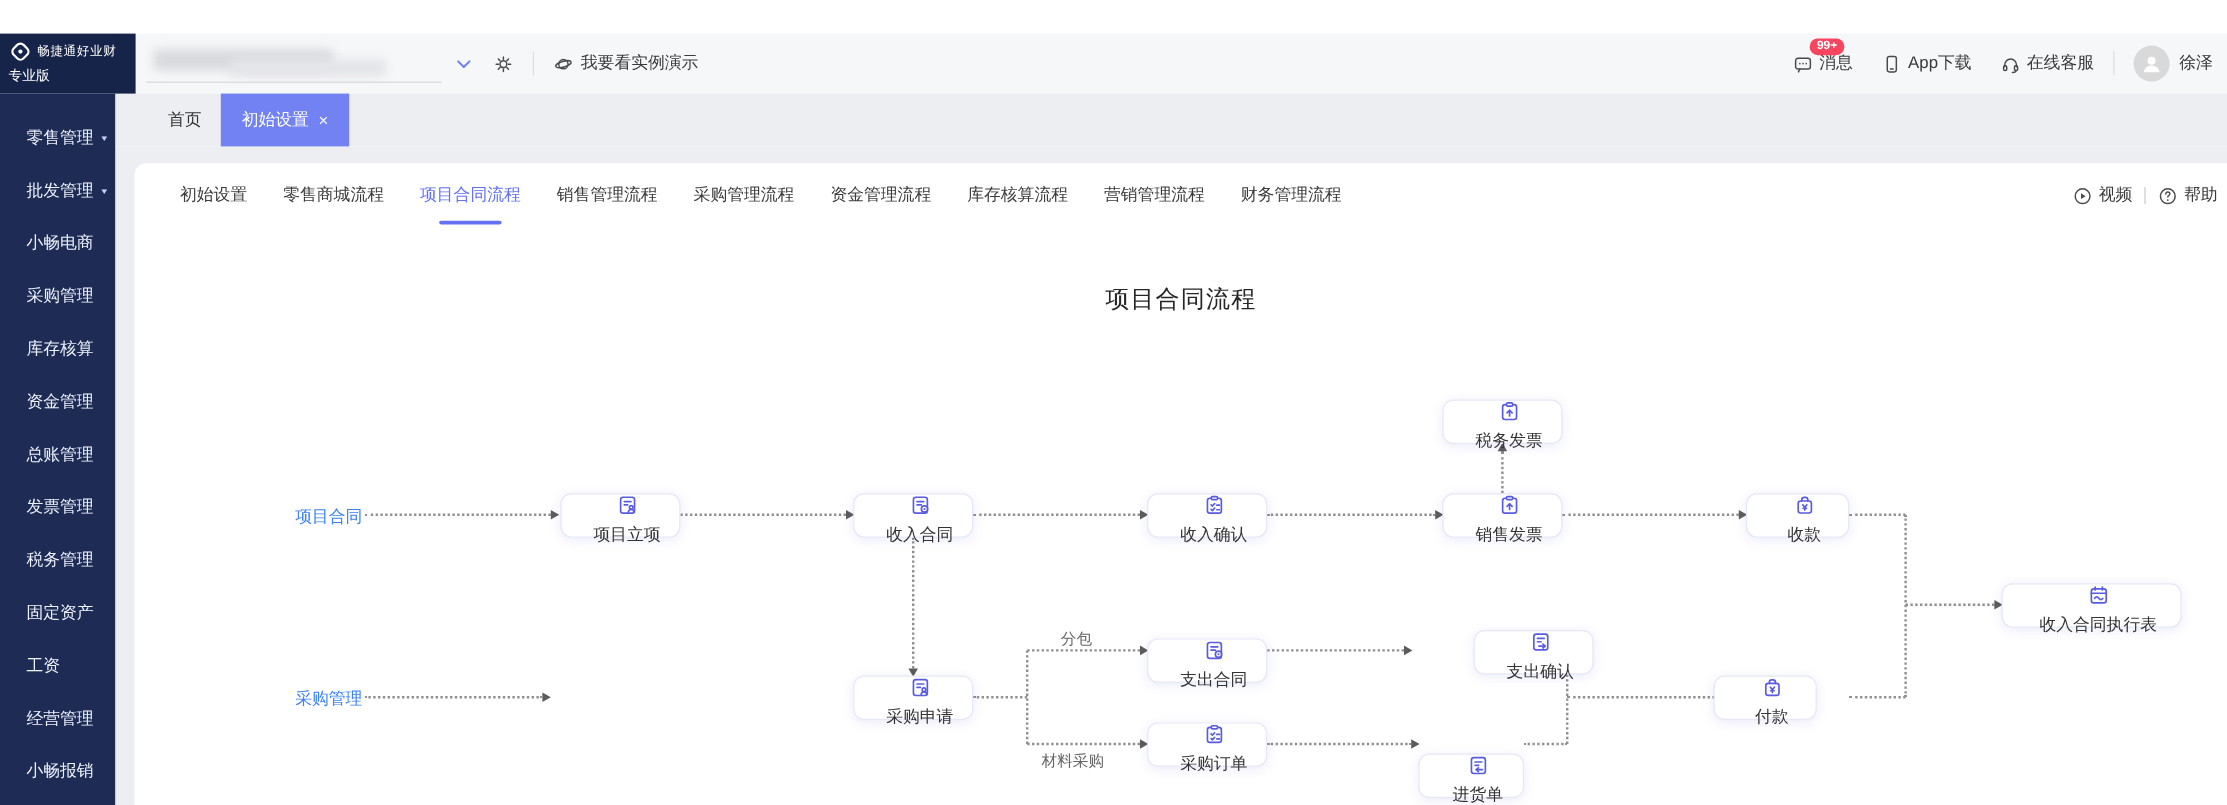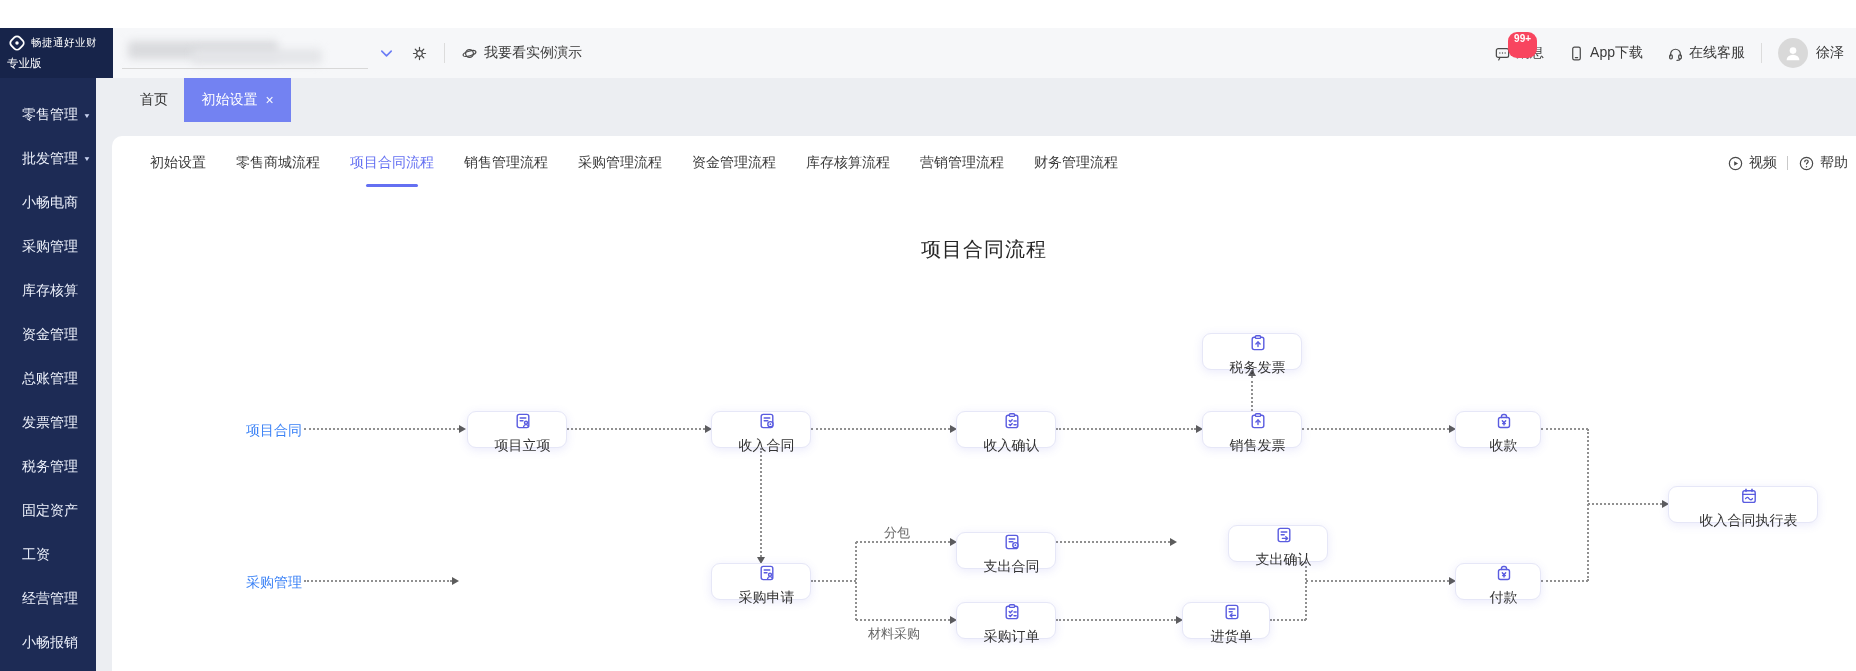--- a/index.html
+++ b/index.html
@@ -25,21 +25,21 @@
   .company-select { position:relative; margin-left:26px; width:246px; height:36px; cursor:pointer; }
   .blur-blob1 { position:absolute; left:6px; top:6px; width:150px; height:18px; background:#d9dadd; border-radius:4px; filter:blur(4px); }
   .blur-blob2 { position:absolute; left:70px; top:14px; width:130px; height:15px; background:#e4e5e8; border-radius:4px; filter:blur(4px); }
   .select-underline { position:absolute; left:0; bottom:2px; width:246px; height:1px; background:#d8d8d8; }
   .icon-btn { display:flex; align-items:center; cursor:pointer; }
   .v-divider { width:1px; height:20px; background:#dcdcdc; margin:0 16px; }
   .demo-link { display:flex; align-items:center; gap:6px; font-size:14px; color:#3a3a3a; cursor:pointer; }
   .topbar-right { margin-left:auto; display:flex; align-items:center; padding-right:12px; }
   .tb-item { display:flex; align-items:center; gap:5px; font-size:14px; color:#3a3a3a; cursor:pointer; position:relative; margin-left:24px; }
   .badge { position:absolute; top:-12px; left:14px; background:#f8455f; color:#fff; font-size:10px;
-    font-weight:bold; padding:1px 6px 14px; border-radius:9px; white-space:nowrap; }
+    font-weight:bold; padding:1px 6px 2px; border-radius:9px; white-space:nowrap; }
   .avatar { width:30px; height:30px; border-radius:50%; background:#d9d9d9; display:flex; align-items:center; justify-content:center; overflow:hidden; }
   .user-name { font-size:14px; margin-left:8px; white-space:nowrap; }
 
   
   .tabsrow { position:absolute; left:96px; top:78px; right:0; height:44px; background:#eceef2; display:flex; z-index:4; }
   .tab { display:flex; align-items:center; justify-content:center; gap:8px; font-size:14px;
     color:#333; padding:0 16px; cursor:pointer; }
   .tab:first-child { margin-left:28px; }
   .tab.active { background:#7382f2; color:#fff; min-width:107px; }
   .tab .close { font-size:14px; opacity:.95; }
@@ -421,33 +421,33 @@
             <rect x="3.2" y="3.2" width="11.6" height="12.4" rx="2"></rect>
             <rect x="6.4" y="1.8" width="5.2" height="2.6" rx="1" fill="#fff"></rect>
             <path d="M6.2 8.6l1.1 1.1 1.9-2"></path>
             <path d="M11 9h2.2"></path>
             <path d="M6.2 12.4l1.1 1.1 1.9-2"></path>
             <path d="M11 12.8h2.2"></path>
           </svg>
         </span>
         <span>采购订单</span>
       </div>
-      <div class="node" style="left: 1070px; top: 466px; width: 88px; font-family: Liberation Serif, serif;">
+      <div class="node" style="left: 1070px; top: 492px; width: 88px; font-family: Liberation Serif, serif;">
         <span class="node-icon">
           <svg viewBox="0 0 18 18" fill="none" stroke="#5a5ce0" stroke-width="1.4" stroke-linecap="round" stroke-linejoin="round">
             <rect x="3.2" y="2.4" width="11.6" height="13.2" rx="2"></rect>
             <path d="M6.2 6h5.6"></path>
             <path d="M6.2 8.8h3"></path>
             <path d="M12.4 12.4h-5"></path>
             <path d="M9 10.8l-1.8 1.6L9 14"></path>
           </svg>
         </span>
         <span>进货单</span>
       </div>
-      <div class="node" style="left: 1343px; top: 427px; width: 86px;">
+      <div class="node" style="left: 1316px; top: 427px; width: 86px;">
         <span class="node-icon">
           <svg viewBox="0 0 18 18" fill="none" stroke="#5a5ce0" stroke-width="1.4" stroke-linecap="round" stroke-linejoin="round">
             <rect x="3.5" y="5.5" width="11" height="10" rx="2"></rect>
             <path d="M6.5 5.5v-1a2 2 0 0 1 2-2h1a2 2 0 0 1 2 2v1"></path>
             <path d="M7.3 8.7l1.7 2 1.7-2"></path>
             <path d="M9 10.7v2.4"></path>
             <path d="M7.6 11.6h2.8"></path>
           </svg>
         </span>
         <span>付款</span>

